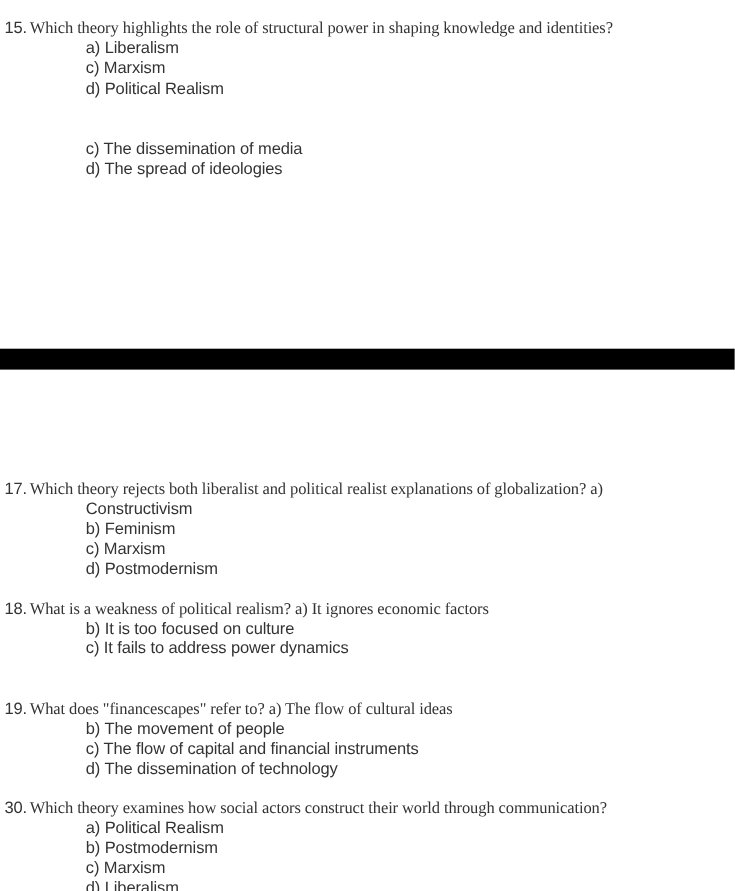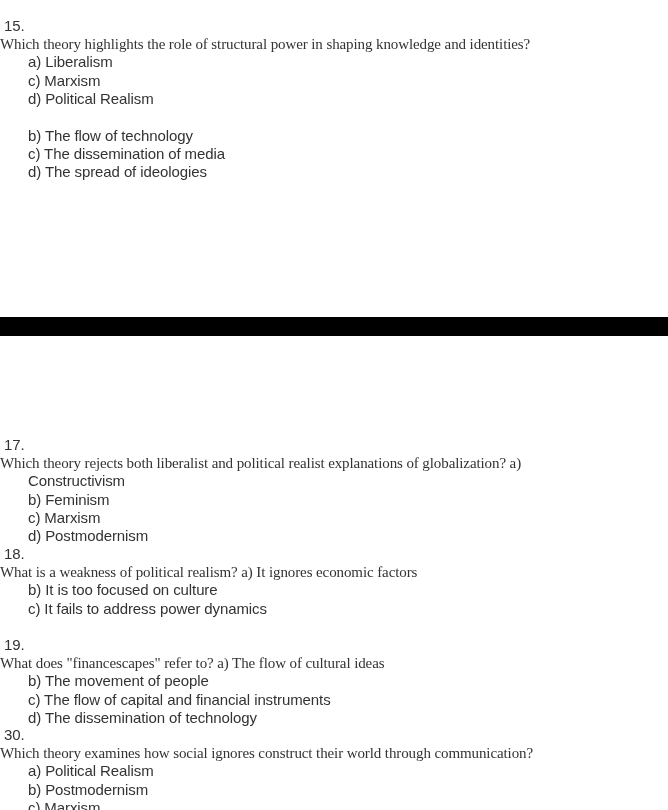--- a/index.html
+++ b/index.html
@@ -19,35 +19,35 @@
       position: absolute;
       left: 0;
       width: 668px;
       font-size: 15px;
       line-height: 18.2px;
       letter-spacing: -0.1px;
     }
     .q-line {
       display: flex;
       white-space: nowrap;
-      flex-direction: column;
     }
     .q-num {
       display: inline-block;
       width: 23px;
       padding-left: 4px;
       box-sizing: content-box;
     }
     .q-text {
       display: inline-block;
       font-family: Liberation Serif, serif;
     }
     .opt {
-      padding-left: 28px;
+      padding-left: 46px;
       white-space: nowrap;
+      margin-left: 32px;
     }
     .divider-bar {
       position: absolute;
       left: 0;
       top: 317px;
       width: 668px;
       height: 19px;
       background: #000000;
     }
   </style>
@@ -58,21 +58,20 @@
   <div class="q-line">
     <span class="q-num">15.</span>
     <span class="q-text">Which theory highlights the role of structural power in shaping knowledge and identities?</span>
   </div>
   <div class="opt">a) Liberalism</div>
   <div class="opt">c) Marxism</div>
   <div class="opt">d) Political Realism</div>
 </div>
 
 <div class="question" style="top:127px;">
-  <div class="opt">b) The flow of technology</div>
   <div class="opt">c) The dissemination of media</div>
   <div class="opt">d) The spread of ideologies</div>
 </div>
 
 <div class="divider-bar"></div>
 
 <div class="question" style="top:436px;">
   <div class="q-line">
     <span class="q-num">17.</span>
     <span class="q-text">Which theory rejects both liberalist and political realist explanations of globalization? a)</span>
@@ -98,19 +97,19 @@
     <span class="q-text">What does "financescapes" refer to? a) The flow of cultural ideas</span>
   </div>
   <div class="opt">b) The movement of people</div>
   <div class="opt">c) The flow of capital and financial instruments</div>
   <div class="opt">d) The dissemination of technology</div>
 </div>
 
 <div class="question" style="top:726px;">
   <div class="q-line">
     <span class="q-num">30.</span>
-    <span class="q-text">Which theory examines how social ignores construct their world through communication?</span>
+    <span class="q-text">Which theory examines how social actors construct their world through communication?</span>
   </div>
   <div class="opt">a) Political Realism</div>
   <div class="opt">b) Postmodernism</div>
   <div class="opt">c) Marxism</div>
   <div class="opt">d) Liberalism</div>
 </div>
 
 </body></html>

